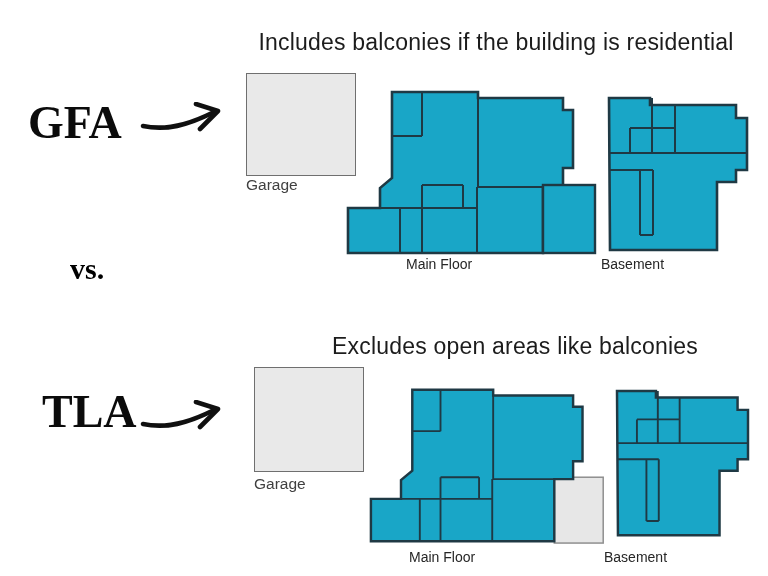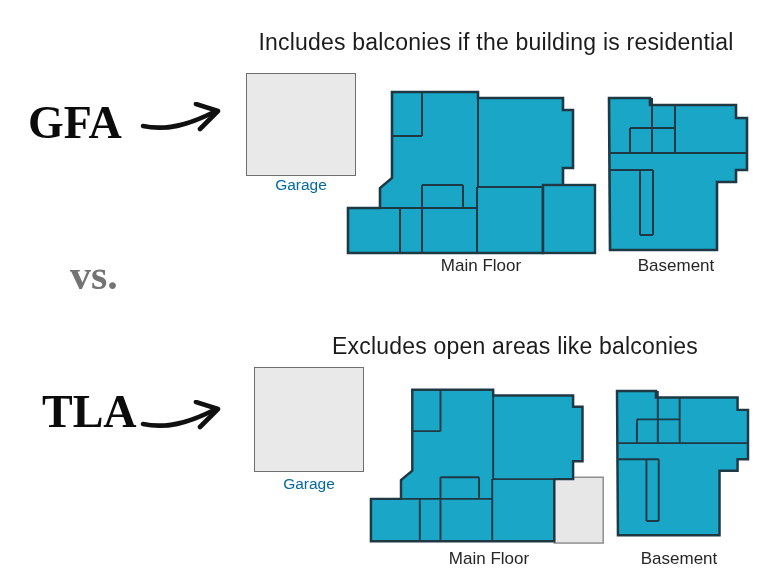--- a/index.html
+++ b/index.html
@@ -8,23 +8,23 @@
     background:#ffffff;
     font-family:"Liberation Sans", sans-serif;
     --floor-fill:#19a6c7; --floor-outline:#1f3944;
     --garage-fill:#e9e9e9; --garage-border:#6f6f6f;
     --excluded-fill:#e7e7e7; --excluded-border:#8f8f8f;
     --arrow:#101010; --text:#1c1c1c;
   }
   .abs{position:absolute}
   .title{font-size:23px;color:var(--text);letter-spacing:.2px;text-align:center;white-space:nowrap;line-height:27px}
   .term{font-family:"Liberation Serif", serif;font-weight:600;font-size:46px;color:#0b0b0b;line-height:1;white-space:nowrap}
-  .vs{font-family:"Liberation Serif", serif;font-weight:600;font-size:42px;color:#737373;line-height:1}
-  .plan-label{font-size:17px;color:#262626;text-align:center;white-space:nowrap}
-  .garage-label{font-size:15.5px;color:#0369a1;text-align:center;white-space:nowrap}
+  .vs{font-family:"Liberation Serif", serif;font-weight:600;font-size:30px;color:#000000;line-height:1}
+  .plan-label{font-size:14px;color:#262626;white-space:nowrap}
+  .garage-label{font-size:15.5px;color:#404040;text-align:left;white-space:nowrap}
   .garage-box{background:var(--garage-fill);border:1.5px solid var(--garage-border);box-sizing:border-box}
   .pf{fill:var(--floor-fill);stroke:var(--floor-outline);stroke-width:2.6;stroke-linejoin:miter}
   .pw{fill:none;stroke:var(--floor-outline);stroke-width:2}
   .br-in{fill:var(--floor-fill);stroke:var(--floor-outline);stroke-width:2.4}
   .br-ex{fill:var(--excluded-fill);stroke:var(--excluded-border);stroke-width:1.6}
   .arrow-line{fill:none;stroke:var(--arrow);stroke-width:4.6;stroke-linecap:round;stroke-linejoin:round}
 </style>
 </head>
 <body style="--floor-fill: #19a6c7; --floor-outline: #1f3944; --garage-fill: #e9e9e9; --garage-border: #6f6f6f; --excluded-fill: #e7e7e7; --excluded-border: #8f8f8f; --arrow: #101010; --text: #1c1c1c;">
 

